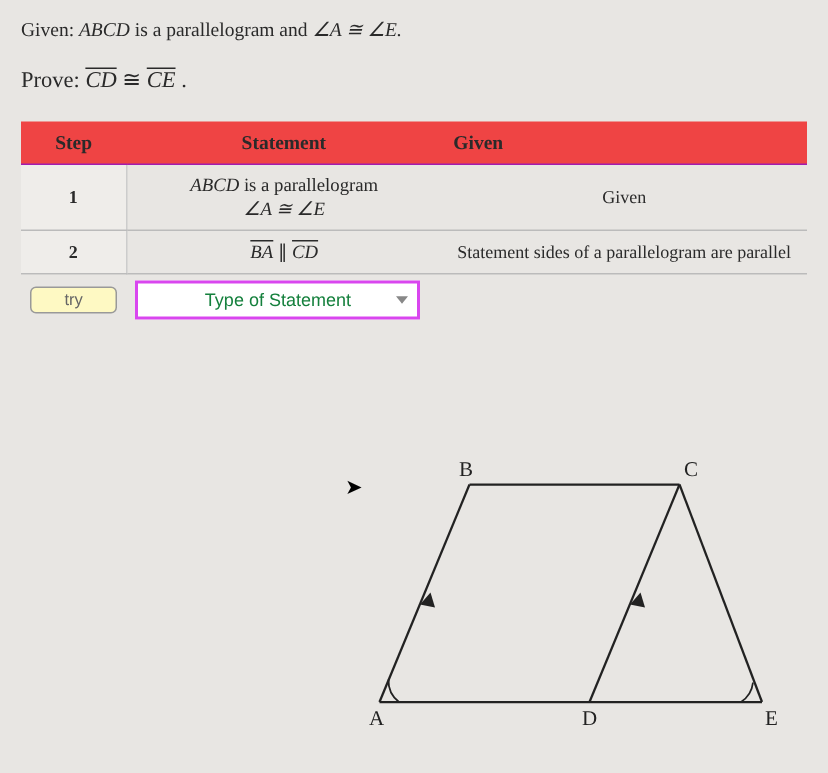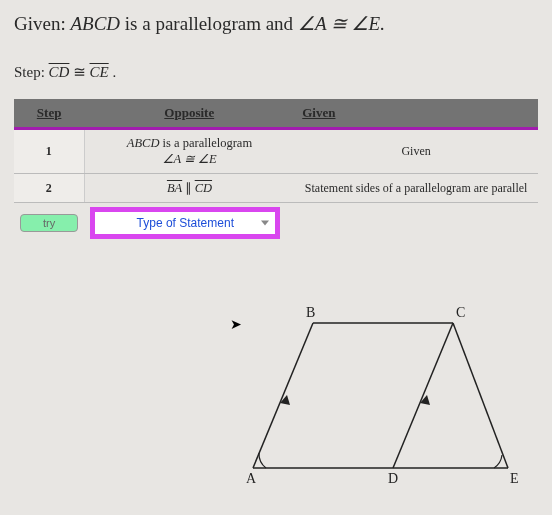--- a/index.html
+++ b/index.html
@@ -5,36 +5,35 @@
     * { box-sizing: border-box; margin: 0; padding: 0; }
     body {
       font-family: 'Times New Roman', serif;
       background: #e8e6e3;
       width: 552px;
       height: 515px;
       padding: 12px 14px;
       color: #2a2a2a;
       position: relative;
     }
-    .given { font-size: 19px; margin-bottom: 28px; }
+    .given { font-size: 13px; margin-bottom: 16px; }
     .prove { font-size: 15px; margin-bottom: 18px; }
     .math-i { font-style: italic; }
     .overline { text-decoration: overline; margin-top: 13px; }
     table {
       border-collapse: collapse;
       width: 100%;
       font-size: 13px;
     }
     th {
       text-align: left;
       padding: 6px 8px;
       font-weight: bold;
-      border-bottom: 3px solid #a21caf;
-      background: #737373;
-      text-decoration: underline;
+      border-bottom: 1px solid #a21caf;
+      background: #ef4444;
     }
     th.step-col { width: 48px; text-align: center; }
     th.stmt-col { width: 210px; text-align: center; }
     td {
       padding: 6px 8px;
       border-bottom: 1px solid #bbb;
       vertical-align: middle;
       text-align: center;
       font-size: 12.5px;
     }
@@ -45,31 +44,31 @@
       border-right: 1px solid #ccc;
       font-size: 12px;
     }
     .try-row td { border-bottom: none; padding: 4px 6px; }
     .try-btn {
       display: inline-block;
       border: 1px solid #999;
       border-radius: 4px;
       padding: 2px 22px;
       font-size: 11px;
-      background: #86efac;
+      background: #fef9c3;
       color: #666;
       font-family: Arial, sans-serif;
     }
     .type-input {
       width: 96%;
-      border: 5px solid #d946ef;
+      border: 2px solid #d946ef;
       background: #fff;
       padding: 4px 6px;
       font-size: 12px;
-      color: #1d4ed8;
+      color: #15803d;
       font-family: Arial, sans-serif;
       position: relative;
     }
     .type-input::after {
       content: "";
       position: absolute;
       right: 6px; top: 50%;
       transform: translateY(-50%);
       border-left: 4px solid transparent;
       border-right: 4px solid transparent;
@@ -97,32 +96,32 @@
 <body>
 
 <div class="given">
   <span>Given: </span>
   <span class="math-i">ABCD</span>
   <span> is a parallelogram and </span>
   <span class="math-i">∠A ≅ ∠E.</span>
 </div>
 
 <div class="prove">
-  <span>Step: </span>
+  <span>Prove: </span>
   <span class="math-i overline">CD</span>
   <span> ≅ </span>
   <span class="math-i overline">CE</span>
   <span>.</span>
 </div>
 
 <table>
   <thead>
     <tr>
       <th class="step-col">Step</th>
-      <th class="stmt-col">Opposite</th>
+      <th class="stmt-col">Statement</th>
       <th>Given</th>
     </tr>
   </thead>
   <tbody>
     <tr>
       <td class="step-num">1</td>
       <td>
         <div>
           <span class="math-i">ABCD</span>
           <span> is a parallelogram</span>

